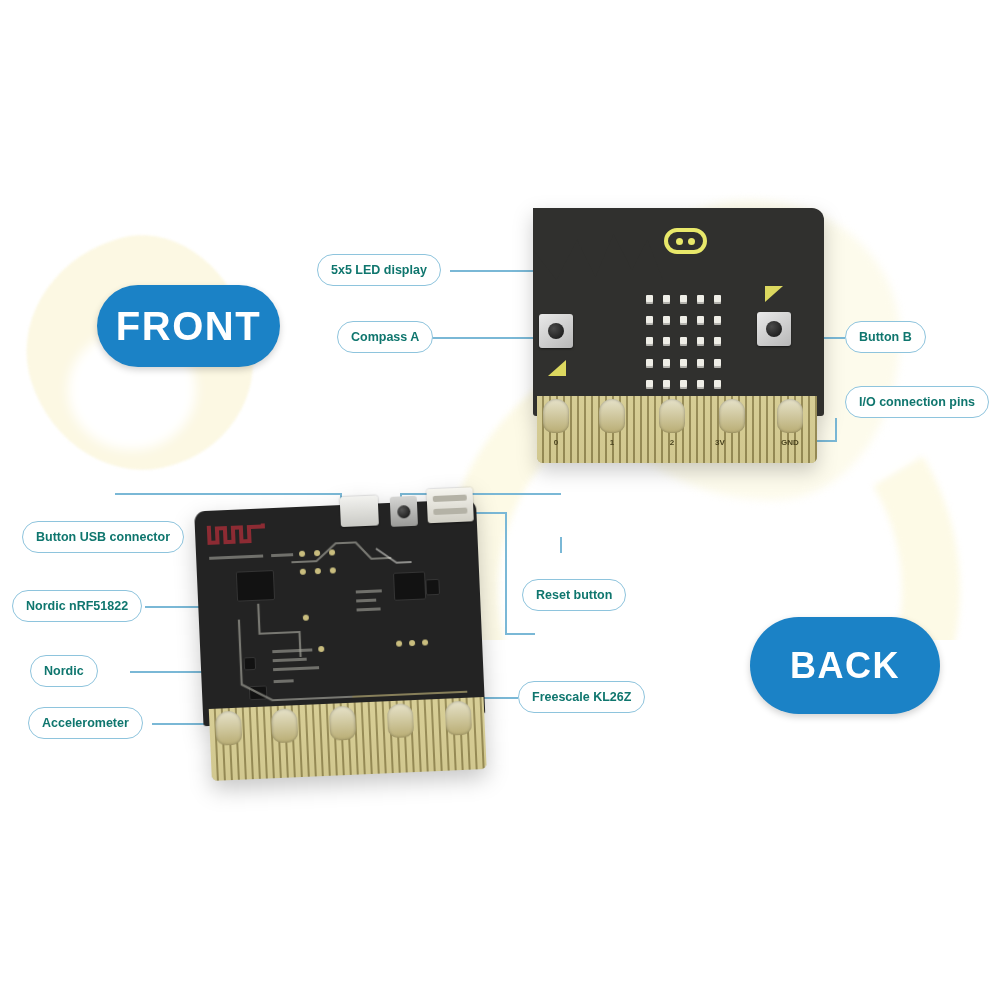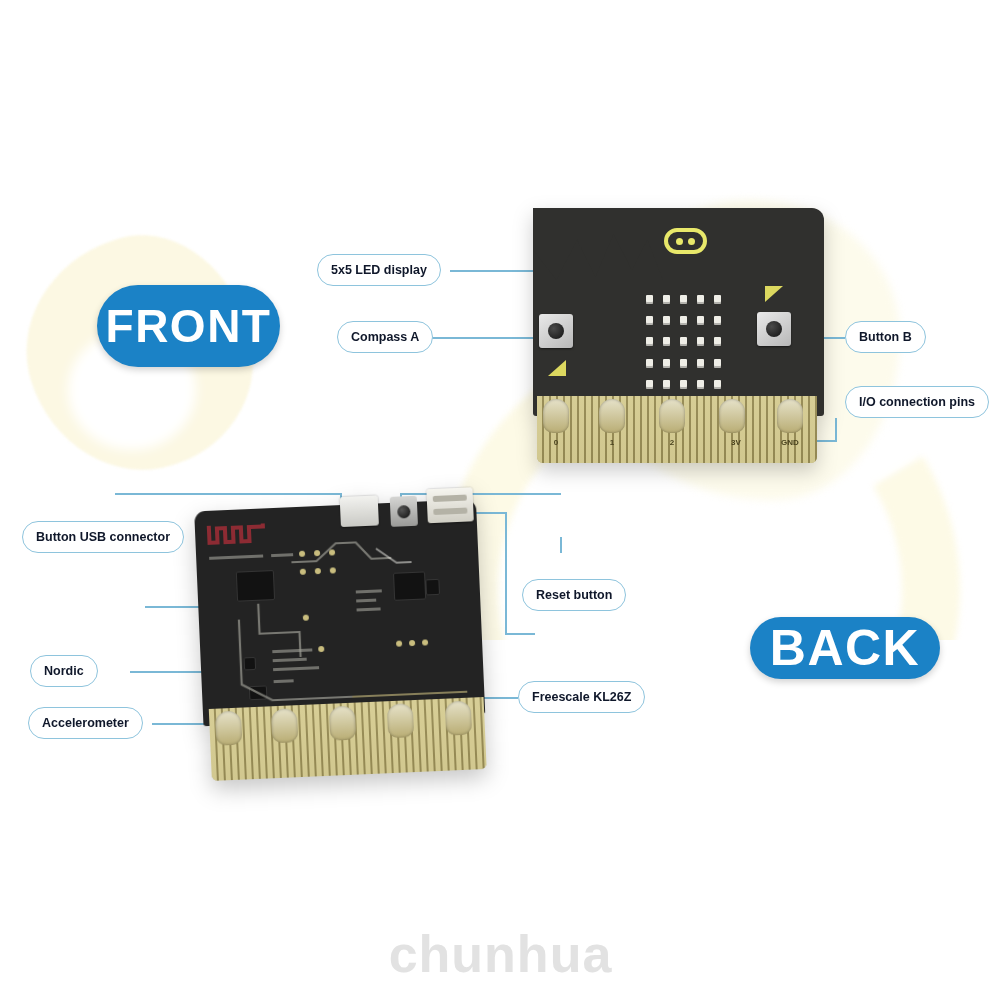--- a/index.html
+++ b/index.html
@@ -61,35 +61,35 @@
     display:flex; align-items:center; justify-content:center;
     color:#ffffff;
     font-weight:700;
     letter-spacing:1.5px;
     border-radius:999px;
     box-shadow: 0 3px 7px rgba(0,0,0,0.18);
     user-select:none;
   }
   #badge-front {
     left:97px; top:285px; width:183px; height:82px;
-    background:#1b82c6; font-size:46px;
+    background:#1b82c6; font-size:40px;
   }
   #badge-back {
-    left:750px; top:617px; width:190px; height:62px;
-    background:#1b82c6; font-size:50px;
+    left:750px; top:617px; width:190px; height:97px;
+    background:#1b82c6; font-size:36px;
   }
 
   
   .callout {
     position:absolute;
     display:flex; align-items:center; justify-content:center;
     border:1.6px solid #8ec4dd;
     border-radius:999px;
     background:#ffffff;
-    color:#0f172a;
+    color:#0f766e;
     font-size:12.5px;
     font-weight:700;
     white-space:nowrap;
     padding:0 13px;
     height:32px;
     z-index:6;
   }
 
   
   .lead { position:absolute; background:#7ab8d6; z-index:4; }
@@ -339,21 +339,21 @@
     <div class="edge-conn">
       <div class="edge-teeth"></div>
       <div class="big-pad" style="left:6px"></div>
       <div class="big-pad" style="left:62px"></div>
       <div class="big-pad" style="left:122px"></div>
       <div class="big-pad" style="left:182px"></div>
       <div class="big-pad" style="left:240px"></div>
       <div class="pad-lbl" style="left:4px">0</div>
       <div class="pad-lbl" style="left:60px">1</div>
       <div class="pad-lbl" style="left:120px">2</div>
-      <div class="pad-lbl" style="left:184px">3V</div>
+      <div class="pad-lbl" style="left:168px">3V</div>
       <div class="pad-lbl" style="left:238px">GND</div>
     </div>
   </div>
 
   <div class="lead h" style="left:450px; top:270px; width:120px;"></div>
   <div class="lead diag" style="left:570px; top:270px; width:72px; transform:rotate(22deg);"></div>
 
   <div class="lead h" style="left:430px; top:337px; width:135px;"></div>
 
   <div class="lead h" style="left:790px; top:337px; width:55px;"></div>
@@ -447,27 +447,27 @@
   <div class="lead diag" style="left:215px; top:606px; width:34px; transform:rotate(-16deg);"></div>
 
   <div class="lead h" style="left:130px; top:671px; width:90px;"></div>
   <div class="lead diag" style="left:220px; top:671px; width:26px; transform:rotate(-14deg);"></div>
 
   <div class="lead h" style="left:152px; top:723px; width:72px;"></div>
   <div class="lead diag" style="left:224px; top:723px; width:30px; transform:rotate(-22deg);"></div>
 
   <div class="callout" style="left:22px; top:521px;">Button USB connector</div>
 
+  <div class="callout" style="left:12px; top:590px;">Nordic nRF51822</div>
 
   <div class="callout" style="left:30px; top:655px;">Nordic</div>
 
   <div class="callout" style="left:28px; top:707px;">Accelerometer</div>
 
   <div class="callout" style="left:522px; top:579px;">Reset button</div>
 
 
   <div class="callout" style="left:518px; top:681px;">Freescale KL26Z</div>
 
   <div class="badge" id="badge-back">BACK</div>
 
-  <div id="watermark">chunhua</div>
 
 </div>
 
 </body></html>

